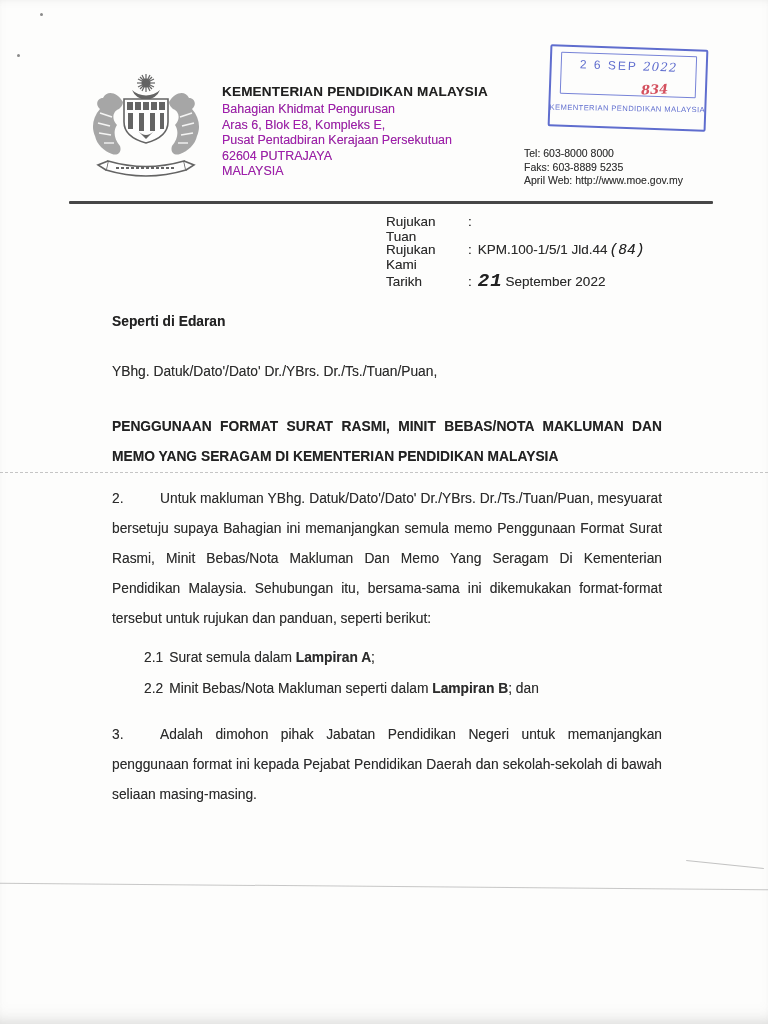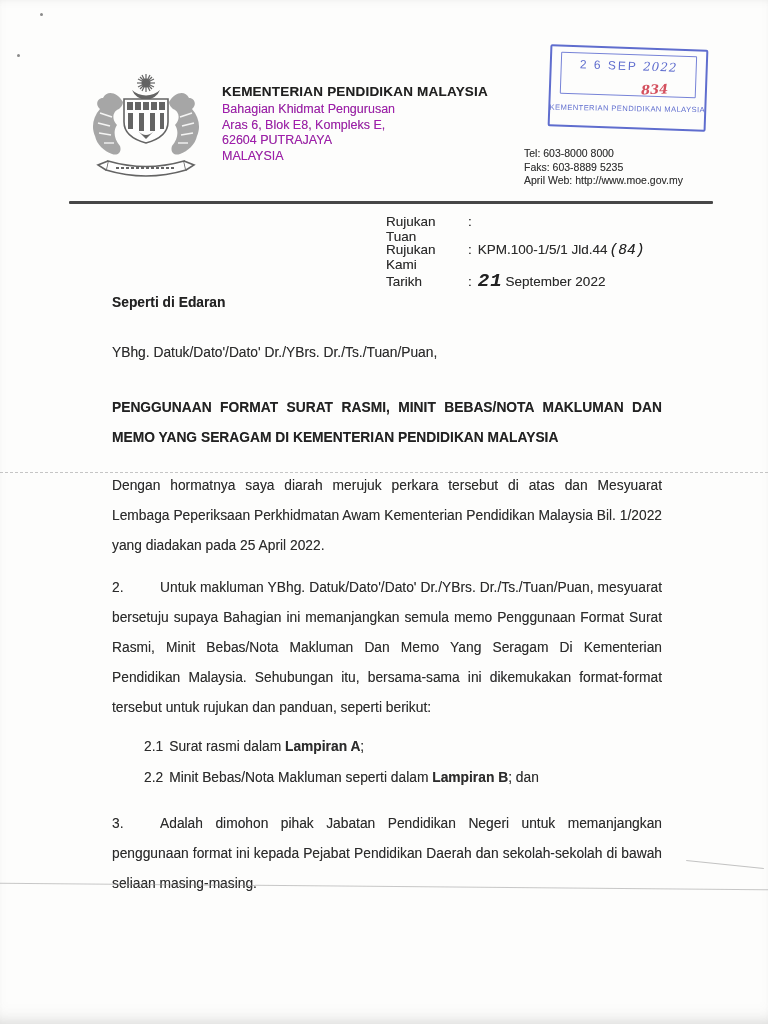--- a/index.html
+++ b/index.html
@@ -49,21 +49,21 @@
   
   .refs { position:absolute; left:386px; top:214px; width:330px; font-size:13.5px; color:#2b2b2b; }
   .ref-row { display:flex; align-items:baseline; height:28px; }
   .ref-label { width:82px; display:inline-block; }
   .ref-colon { margin-right:6px; }
   .hand { font-family:Liberation Mono, monospace; font-style:italic; color:#222; }
   .hand-day { font-size:19px; font-weight:bold; letter-spacing:1px; margin-right:3px; }
   .hand-num { font-size:14.5px; margin-left:2px; }
 
   
-  .letter-body { position:absolute; left:112px; top:293px; width:550px; font-size:13.8px; color:#2c2c2c; }
+  .letter-body { position:absolute; left:112px; top:312px; width:550px; font-size:13.8px; color:#2c2c2c; }
   .recipient { font-weight:bold; line-height:20px; color:#222; }
   .salutation { margin-top:30px; line-height:20px; }
   .subject { margin-top:30px; font-weight:bold; color:#222; line-height:30px; text-align:justify; }
   .para { margin-top:18px; line-height:30px; text-align:justify; }
   .para.p2 { margin-top:12px; }
   .pnum { display:inline-block; width:48px; }
   .enc-list { margin-top:8px; margin-left:32px; }
   .enc-item { line-height:31px; }
   .enc-item .num { margin-right:6px; }
   .para.p3 { margin-top:16px; }
@@ -134,20 +134,21 @@
       <path d="M22,92 Q60,103 98,92 L100,101 Q60,113 20,101 Z" fill="#ffffff"></path>
       <path d="M22,92 L12,96 L20,101 M98,92 L108,96 L100,101" fill="#ffffff"></path>
       <line x1="30" y1="99" x2="90" y2="99" stroke-width="2" stroke-dasharray="3,2"></line>
     </g>
   </svg>
 
   <div class="head-text soft">
     <div class="ministry">KEMENTERIAN PENDIDIKAN MALAYSIA</div>
     <div class="addr">Bahagian Khidmat Pengurusan</div>
     <div class="addr">Aras 6, Blok E8, Kompleks E,</div>
+    <div class="addr">Pusat Pentadbiran Kerajaan Persekutuan</div>
     <div class="addr">62604 PUTRAJAYA</div>
     <div class="addr">MALAYSIA</div>
   </div>
 
   <div class="stamp">
     <div class="outer"></div>
     <div class="inner"></div>
     <div class="sdate">
       <span>2 6  SEP</span>
       <span class="syear">2022</span>
@@ -182,29 +183,28 @@
       <span class="hand hand-day">21</span>
       <span>September 2022</span>
     </div>
   </div>
 
   <div class="letter-body soft">
     <div class="recipient">Seperti di Edaran</div>
     <div class="salutation">YBhg. Datuk/Dato'/Dato' Dr./YBrs. Dr./Ts./Tuan/Puan,</div>
     <div class="subject">PENGGUNAAN FORMAT SURAT RASMI, MINIT BEBAS/NOTA MAKLUMAN DAN MEMO YANG SERAGAM DI KEMENTERIAN PENDIDIKAN MALAYSIA</div>
 
-    <div class="para p1">Dengan hormatnya saya diarah merujuk perkara tersebut di atas dan Mesyuarat Lembaga Peperiksaan Perkhidmatan Awam Kementerian Pendidikan Malaysia Bil. 1/2022 yang diadakan pada 25 April 2022.</div>
 
     <div class="para p2">
       <span class="pnum">2.</span><span>Untuk makluman YBhg. Datuk/Dato'/Dato' Dr./YBrs. Dr./Ts./Tuan/Puan, mesyuarat bersetuju supaya Bahagian ini memanjangkan semula memo Penggunaan Format Surat Rasmi, Minit Bebas/Nota Makluman Dan Memo Yang Seragam Di Kementerian Pendidikan Malaysia. Sehubungan itu, bersama-sama ini dikemukakan format-format tersebut untuk rujukan dan panduan, seperti berikut:</span>
     </div>
 
     <div class="enc-list">
       <div class="enc-item">
-        <span class="num">2.1</span><span>Surat rasmi dalam </span><b>Lampiran A</b><span>;</span>
+        <span class="num">2.1</span><span>Surat semula dalam </span><b>Lampiran A</b><span>;</span>
       </div>
       <div class="enc-item">
         <span class="num">2.2</span><span>Minit Bebas/Nota Makluman seperti dalam </span><b>Lampiran B</b><span>; dan</span>
       </div>
     </div>
 
     <div class="para p3">
       <span class="pnum">3.</span><span>Adalah dimohon pihak Jabatan Pendidikan Negeri untuk memanjangkan penggunaan format ini kepada Pejabat Pendidikan Daerah dan sekolah-sekolah di bawah seliaan masing-masing.</span>
     </div>
   </div>

